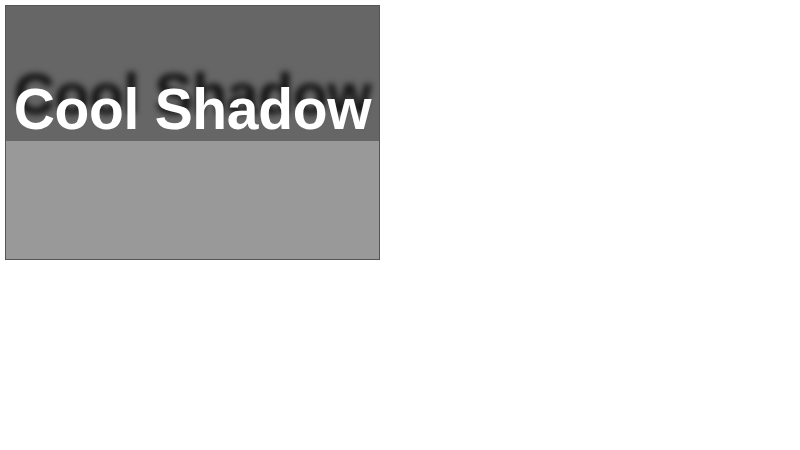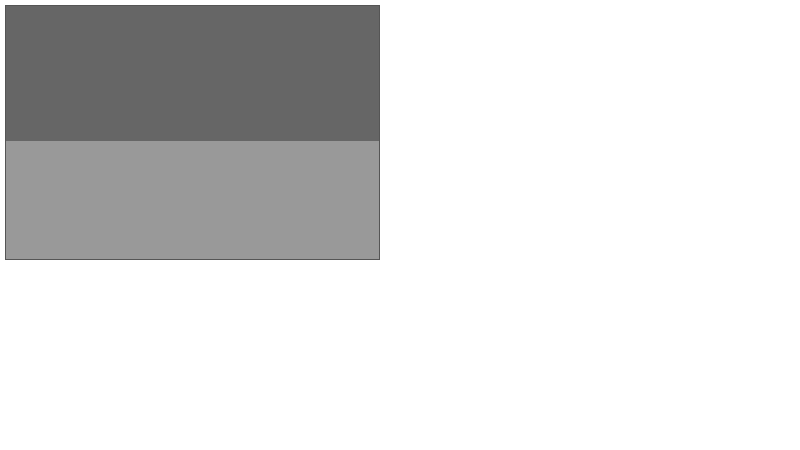--- a/index.html
+++ b/index.html
@@ -51,13 +51,14 @@
       white-space: nowrap;
       letter-spacing: -0.3px;
     }
   </style>
 </head>
 <body>
 
 <div class="demo-box">
   <div class="top-band"></div>
   <div class="bottom-band"></div>
+  <div class="shadow-text">Cool Shadow</div>
 </div>
 
 </body></html>

